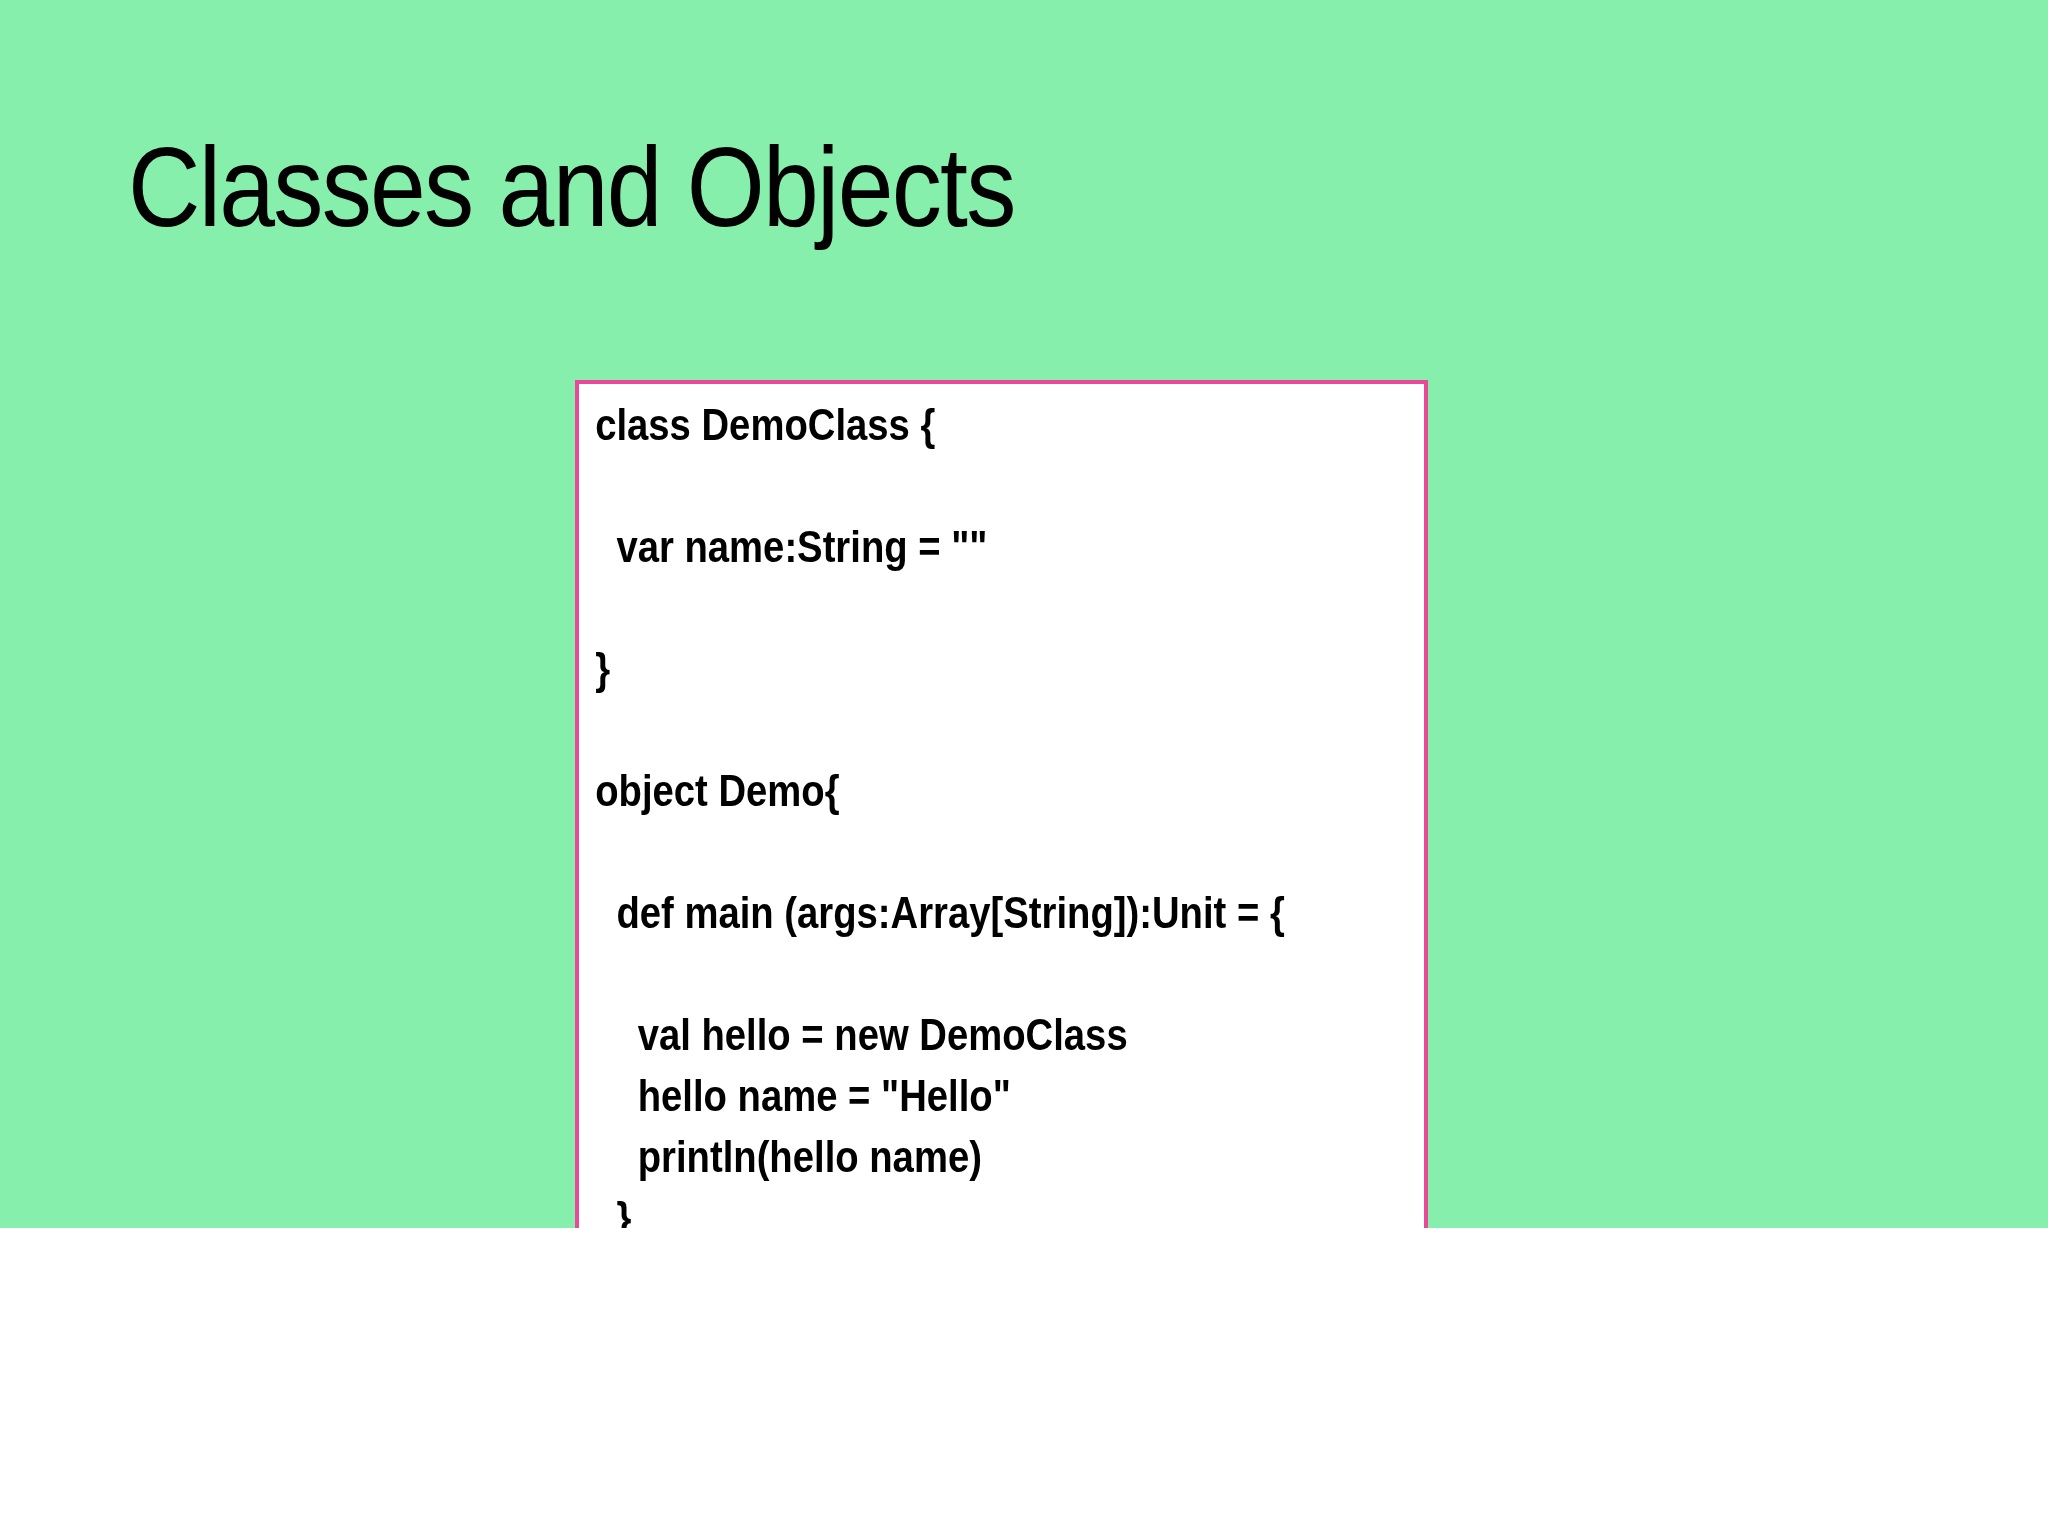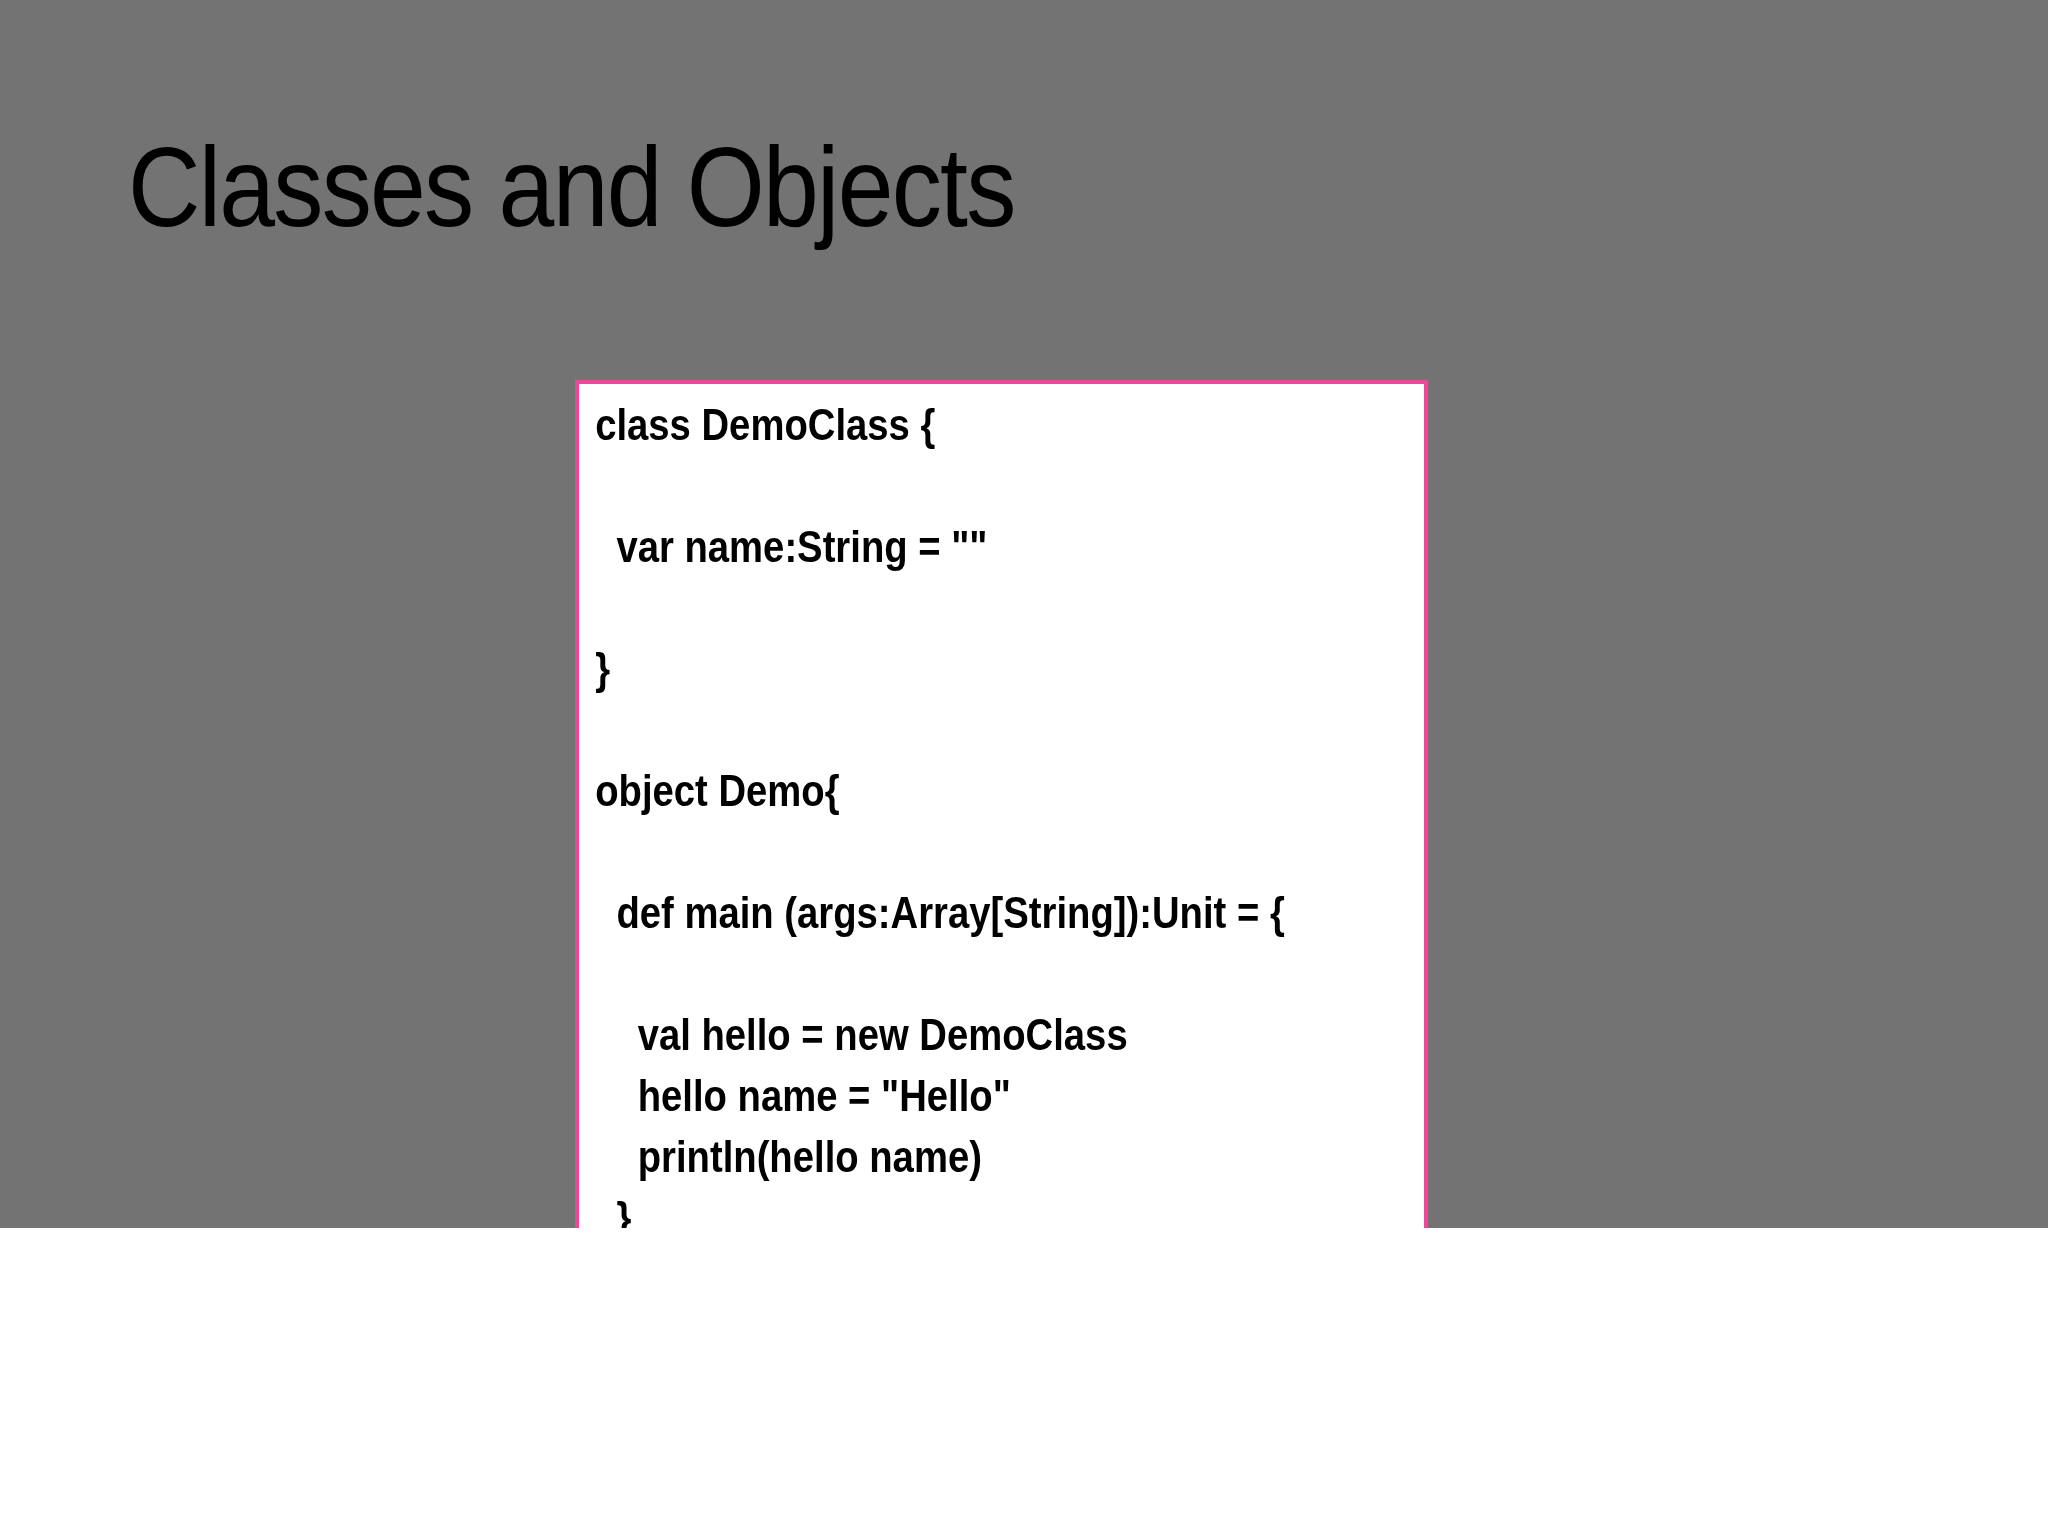--- a/index.html
+++ b/index.html
@@ -4,21 +4,21 @@
 <style>
   html, body {
     margin: 0;
     padding: 0;
     background: #ffffff;
   }
   .slide {
     position: relative;
     width: 2048px;
     height: 1228px;
-    background: #737373;
+    background: #86efac;
     overflow: hidden;
     font-family: "Liberation Sans", sans-serif;
   }
   .slide-title {
     position: absolute;
     left: 128px;
     top: 124px;
     margin: 0;
     font-family: "Liberation Sans", sans-serif;
     font-weight: 400;

